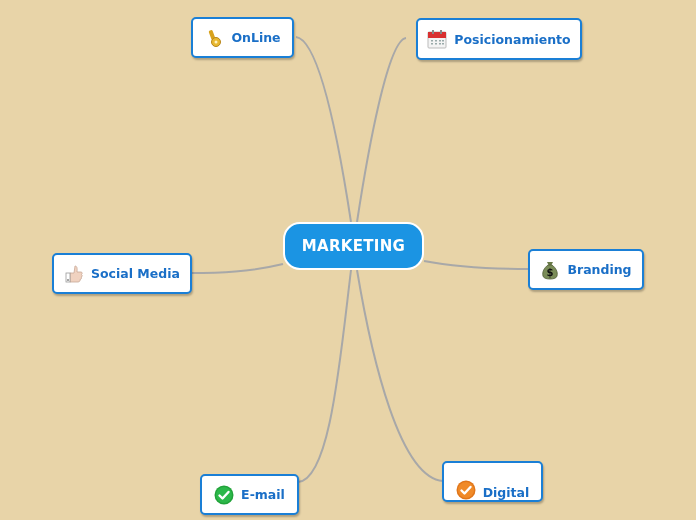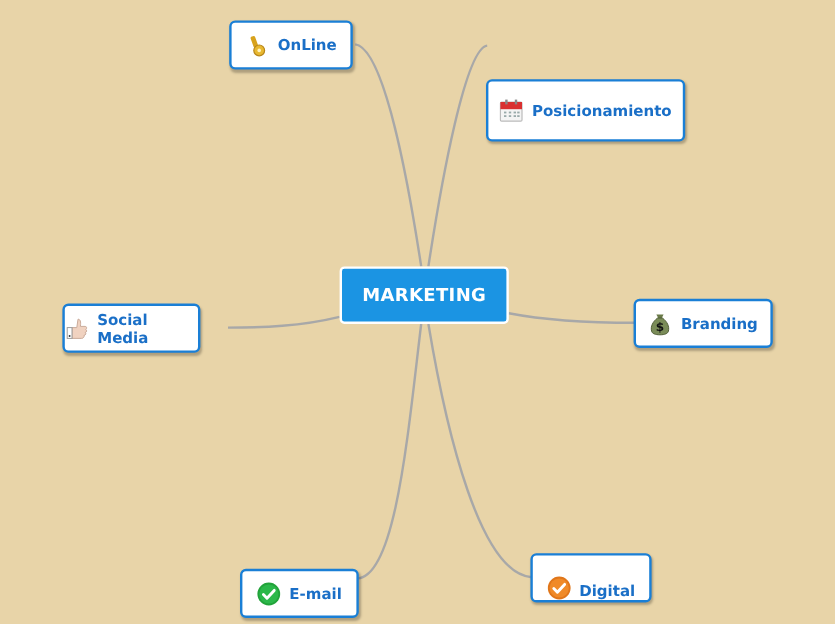--- a/index.html
+++ b/index.html
@@ -22,21 +22,21 @@
     font-weight:bold;
     font-size:12.5px;
     cursor:pointer;
   }
   .node .icon { width:20px; height:20px; margin-right:7px; display:inline-block; }
   .central {
     position:absolute;
     left:283px; top:222px; width:141px; height:48px;
     background:#1b94e3;
     border:2px solid #ffffff;
-    border-radius:4px;
+    border-radius:17px;
     box-sizing:border-box;
     color:#ffffff;
     font-weight:bold; font-size:15px;
     display:flex; align-items:center; justify-content:center;
     letter-spacing:0.3px;
     cursor:pointer;
   }
 </style>
 </head>
 <body>
@@ -60,21 +60,21 @@
   <span class="icon">
     <svg width="20" height="20" viewBox="0 0 20 20">
       <rect x="6" y="2" width="4" height="10" rx="1.5" fill="#d8a21c" transform="rotate(-20 8 7)"></rect>
       <circle cx="12" cy="14" r="4.5" fill="#e8b830" stroke="#b8861a" stroke-width="1"></circle>
       <circle cx="12" cy="14" r="1.5" fill="#fff2c0"></circle>
     </svg>
   </span>
   <span>OnLine</span>
 </div>
 
-<div class="node" style="left:405px;top:18px;width:166px;height:52px;margin-top:48px;">
+<div class="node" style="left:416px;top:18px;width:166px;height:42px;">
   <span class="icon">
     <svg width="20" height="20" viewBox="0 0 20 20">
       <rect x="1" y="3" width="18" height="16" rx="1" fill="#f4f4f4" stroke="#bbb" stroke-width="1"></rect>
       <rect x="1" y="3" width="18" height="6" fill="#d93030"></rect>
       <rect x="5" y="1" width="2" height="4" fill="#888"></rect>
       <rect x="13" y="1" width="2" height="4" fill="#888"></rect>
       <g fill="#9aa">
         <rect x="4" y="11" width="2" height="1.5"></rect>
           <rect x="8" y="11" width="2" height="1.5"></rect>
           <rect x="12" y="11" width="2" height="1.5"></rect>
@@ -82,21 +82,21 @@
         <rect x="4" y="14" width="2" height="1.5"></rect>
           <rect x="8" y="14" width="2" height="1.5"></rect>
           <rect x="12" y="14" width="2" height="1.5"></rect>
           <rect x="15" y="14" width="2" height="1.5"></rect>
       </g>
     </svg>
   </span>
   <span>Posicionamiento</span>
 </div>
 
-<div class="node" style="left:52px;top:253px;width:115px;height:41px;">
+<div class="node" style="left:52px;top:253px;width:140px;height:41px;">
   <span class="icon">
     <svg width="20" height="20" viewBox="0 0 20 20">
       <path d="M6,9 L10,9 L11,2 C13,2 13.5,4 13,8 L17,8 C18.5,8 18.5,10 17.5,10.5 C18.5,11 18.5,13 17,13 C18,13.5 17.5,15.5 16,15.5 C16.5,16.5 15.5,18 14,18 L6,18 Z" fill="#f0d2c0" stroke="#c8a898" stroke-width="0.8"></path>
       <rect x="2" y="9" width="4" height="9" fill="#ffffff" stroke="#999" stroke-width="0.8"></rect>
       <circle cx="4" cy="16" r="0.8" fill="#333"></circle>
     </svg>
   </span>
   <span>Social Media</span>
 </div>
 

